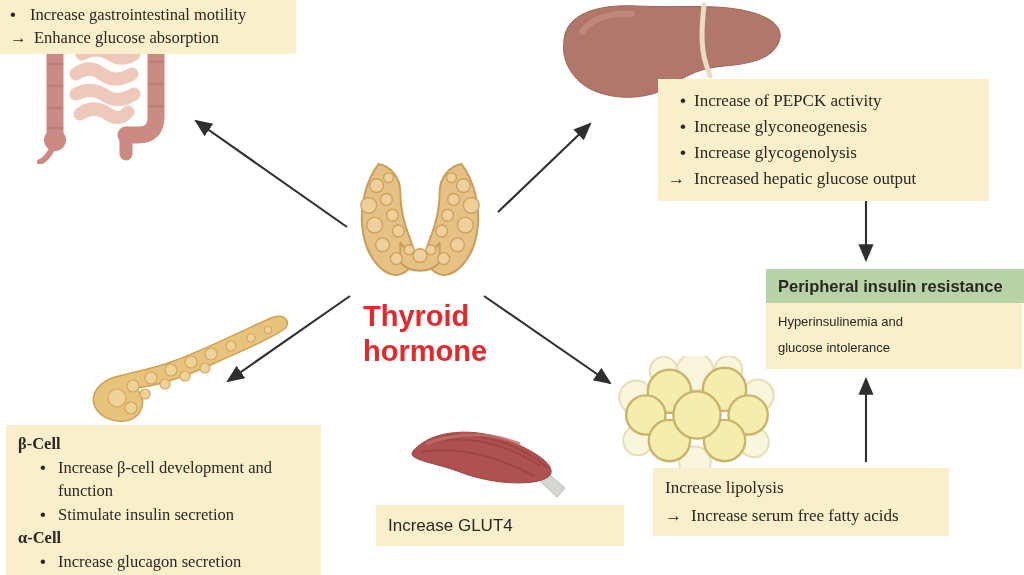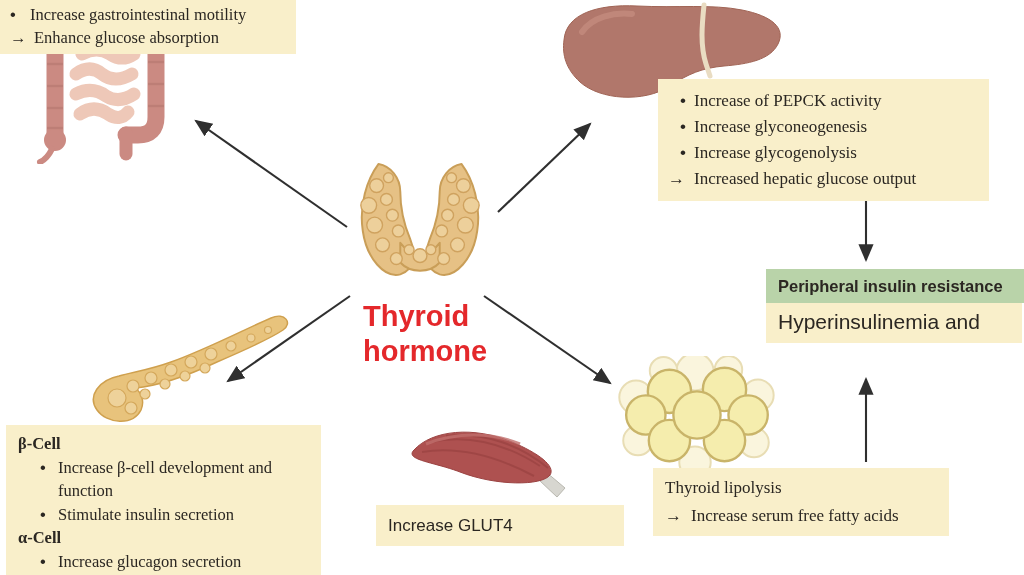--- a/index.html
+++ b/index.html
@@ -31,21 +31,21 @@
   .liver-note{left:658px;top:79px;width:331px;padding:9px 10px;line-height:26px;font-size:17px;}
   .liver-note .mk{flex:0 0 14px;text-align:left;margin-left:12px;}
   .liver-note .mk.arrowmk{flex:0 0 26px;margin-left:0;}
   .pir-header{
     left:766px;top:269px;width:292px;height:34px;
     background:var(--highlight-bg);
     color:var(--text);
     font-weight:bold;font-size:16.5px;line-height:34px;
     padding:0 0 0 12px;box-sizing:border-box;position:absolute;
   }
-  .pir-body{left:766px;top:303px;width:256px;padding:6px 10px 8px 12px;line-height:26px;font-size:21px;}
+  .pir-body{left:766px;top:303px;width:256px;padding:6px 10px 8px 12px;line-height:26px;font-size:13px;}
   .pancreas-note{left:6px;top:425px;width:315px;padding:7px 8px 8px 12px;line-height:23.5px;}
   .pancreas-note .heading{font-weight:bold;}
   .pancreas-note .bullet{padding-left:22px;}
   .pancreas-note .bullet .mk{flex:0 0 18px;}
   .muscle-note{left:376px;top:505px;width:248px;padding:7px 12px;line-height:27px;font-size:17px;}
   .fat-note{left:653px;top:468px;width:296px;padding:6px 12px;line-height:28px;font-size:17px;}
   .fat-note .mk.arrowmk{flex:0 0 26px;}
   .center-title{
     left:363px;top:299px;width:180px;
     color:var(--title-red);
@@ -217,20 +217,21 @@
     </div>
     <div class="row">
       <span class="mk arrowmk">→</span>
       <span class="tx">Increased hepatic glucose output</span>
     </div>
   </div>
 
   <div class="pir-header">Peripheral insulin resistance</div>
   <div class="note pir-body">
     <div>Hyperinsulinemia and</div>
+    <div>glucose intolerance</div>
   </div>
 
   <div class="note pancreas-note">
     <div class="row heading">
       <span class="tx">β-Cell</span>
     </div>
     <div class="row bullet">
       <span class="mk">•</span>
       <span class="tx">Increase β-cell development and function</span>
     </div>
@@ -246,21 +247,21 @@
       <span class="tx">Increase glucagon secretion</span>
     </div>
   </div>
 
   <div class="note muscle-note">
     <div>Increase GLUT4</div>
   </div>
 
   <div class="note fat-note">
     <div class="row">
-      <span class="tx">Thyroid lipolysis</span>
+      <span class="tx">Increase lipolysis</span>
     </div>
     <div class="row">
       <span class="mk arrowmk">→</span>
       <span class="tx">Increase serum free fatty acids</span>
     </div>
   </div>
 
 </div>
 
 </body></html>

